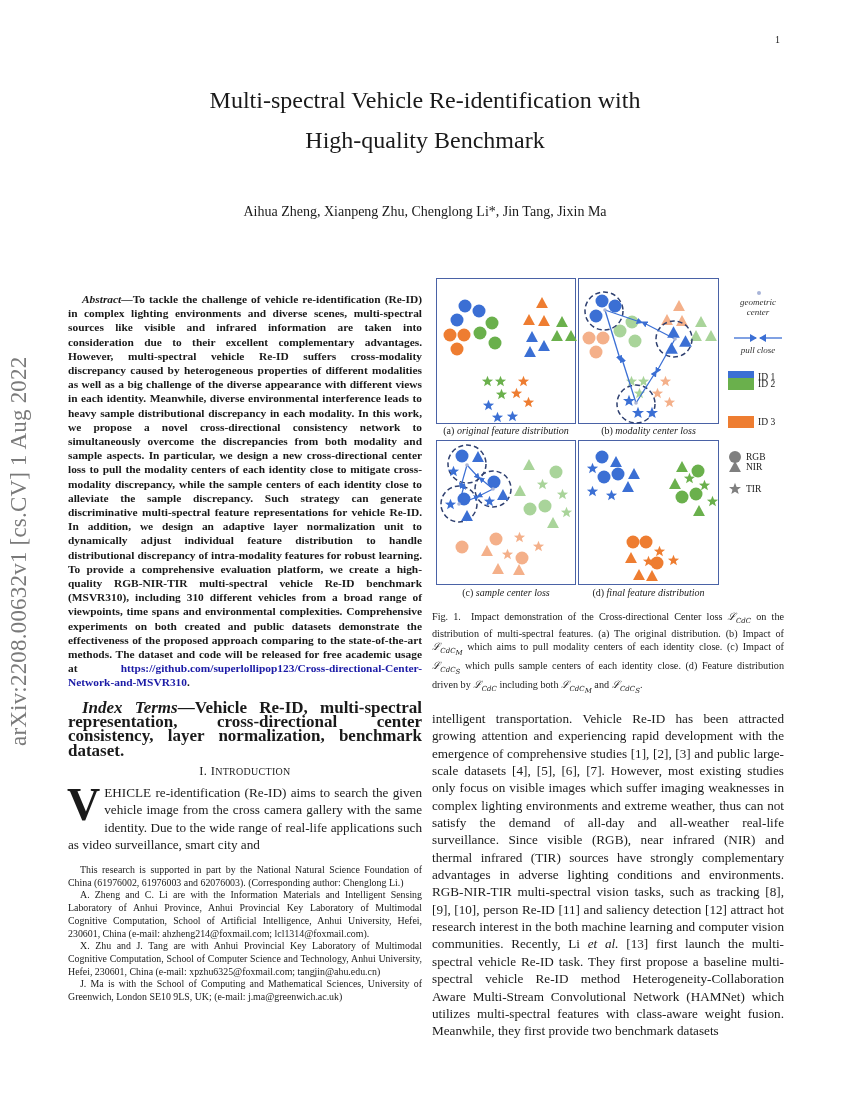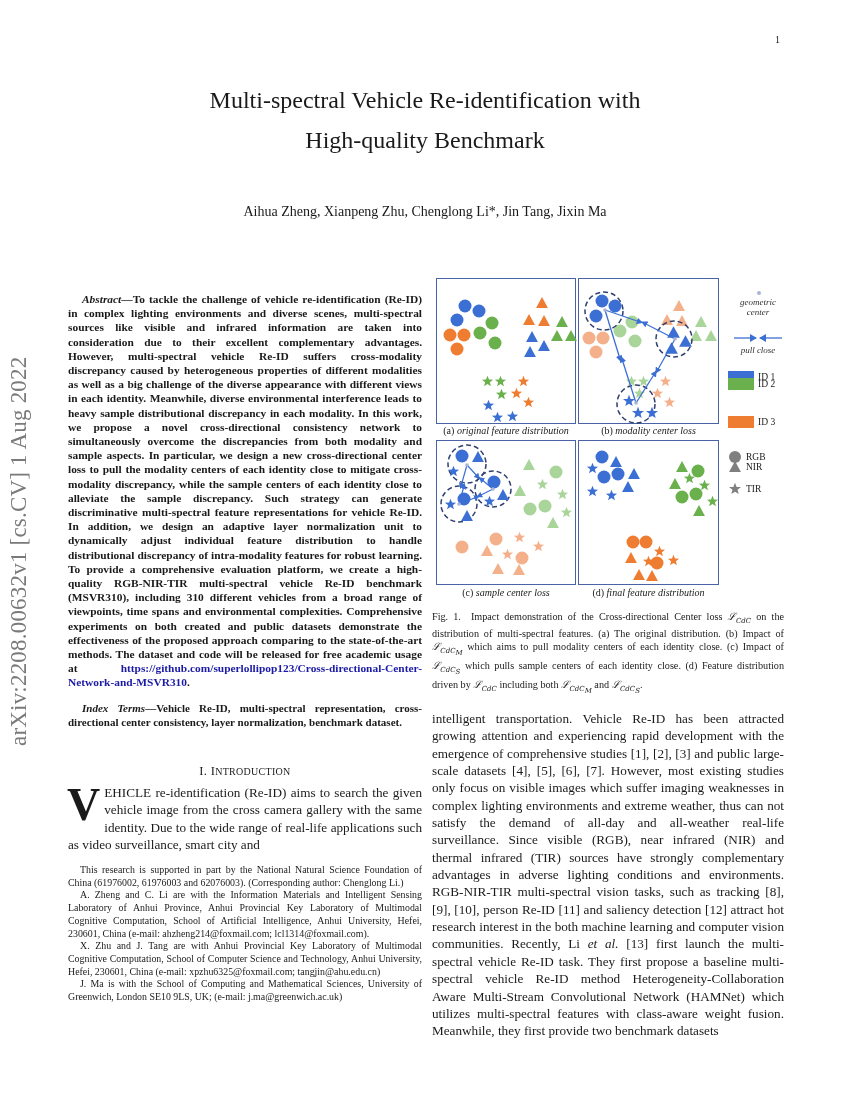--- a/index.html
+++ b/index.html
@@ -9,21 +9,21 @@
   .page-num { left: 775px; top: 34px; font-size: 10px; }
   .title { left: 80px; width: 690px; top: 80px; text-align: center; font-size: 24px; line-height: 40px; }
   .authors { left: 80px; width: 690px; top: 204px; text-align: center; font-size: 14px; }
   .arxiv { left: 6px; top: 296px; width: 450px; height: 40px; transform-origin: 0 0;
            transform: translate(0px, 450px) rotate(-90deg); font-size: 23px; color: #7a7a7a; white-space: nowrap; letter-spacing: 0.2px;}
   .col-left { left: 68px; width: 354px; }
   .col-right { left: 432px; width: 352px; }
   .abstract { top: 292px; font-size: 11.4px; line-height: 14.2px; font-weight: bold; text-align: justify; text-indent: 14px; margin:0; }
   .abstract i { font-weight: bold; font-style: italic; }
   .link { color: #1a1aa6; }
-  .index-terms { top: 701px; font-size: 11px; line-height: 14.2px; font-weight: bold; text-align: justify; text-indent: 14px; margin:0;}
+  .index-terms { top: 701px; font-size: 17px; line-height: 14.2px; font-weight: bold; text-align: justify; text-indent: 14px; margin:0;}
   .section-head { top: 764px; width: 354px; text-align: center; font-size: 12.5px; letter-spacing: 0.3px; }
   .section-head .sc { font-size: 10px; }
   .intro { top: 784px; font-size: 13.2px; line-height: 17.3px; text-align: justify; margin:0; }
   .dropcap { float: left; font-size: 46px; line-height: 38px; font-weight: bold; margin: 2px 4px 0 -1px; }
   .footnotes { top: 864px; font-size: 9.9px; line-height: 12.7px; text-align: justify; }
   .footnotes p { margin: 0; text-indent: 12px; }
   .right-text { top: 710px; font-size: 13.2px; line-height: 17.35px; text-align: justify; margin:0; }
   .fig-caption { top: 611px; font-size: 10.2px; line-height: 12.8px; text-align: justify; }
   .fig-caption .lab { margin-right: 10px; }
   .math { font-family: "DejaVu Serif", serif; font-style: italic; font-size: 10px; }

